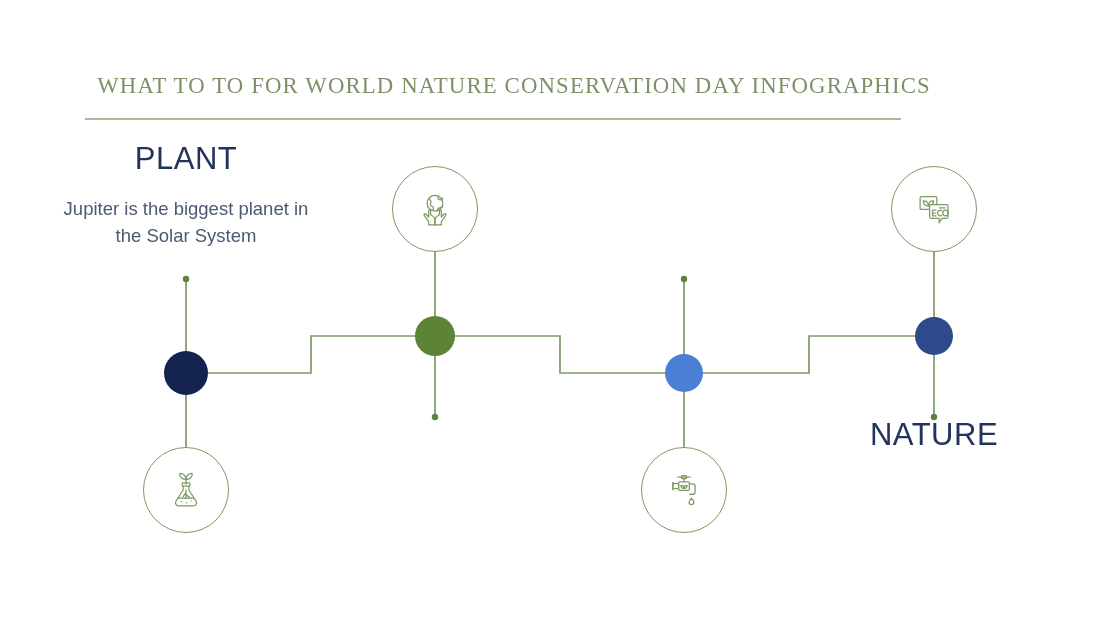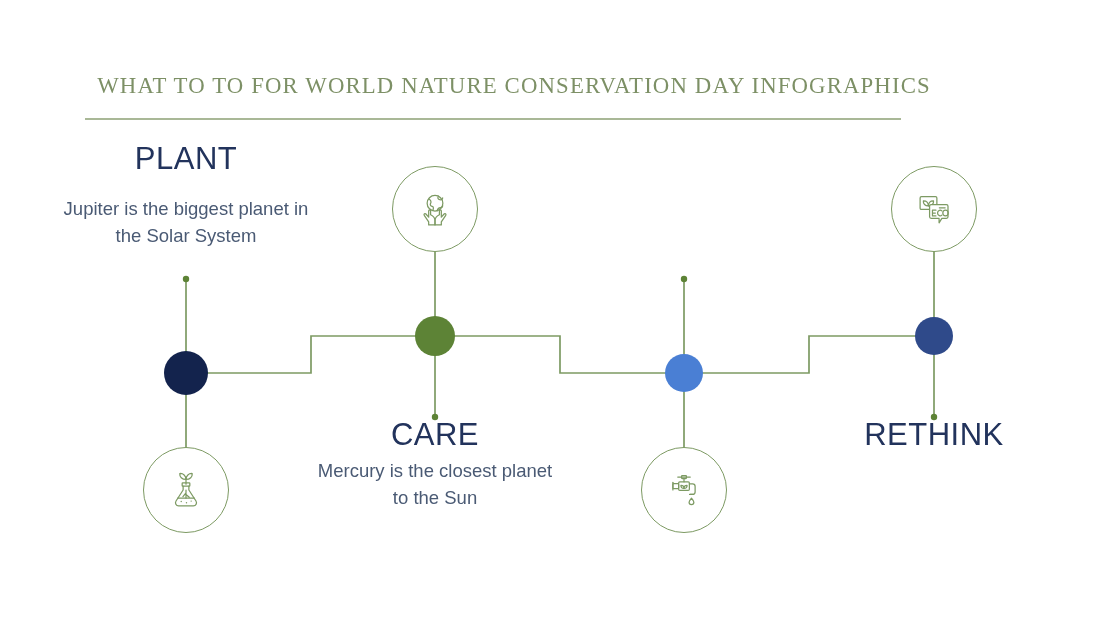--- a/index.html
+++ b/index.html
@@ -211,25 +211,21 @@
       <path d="M32.2 26 C31.5 25.3 30.5 25.1 29.6 25.4 C28.4 25.8 27.7 27 27.7 28.2 C27.7 29.4 28.4 30.6 29.6 31 C30.5 31.3 31.5 31.1 32.2 30.4"></path>
       <ellipse cx="36" cy="28.2" rx="2.8" ry="3"></ellipse>
     </svg>
   </div>
 
   <div class="block above" style="left:61px; top:142px;">
     <div class="heading">PLANT</div>
     <div class="body">Jupiter is the biggest planet in the Solar System</div>
   </div>
 
-  <div class="block below" style="left:310px; top:418px;">
-    <div class="heading">CARE</div>
-    <div class="body">Mercury is the closest planet to the Sun</div>
-  </div>
 
   <div class="block above" style="left:559px; top:143px;">
   </div>
 
   <div class="block below" style="left:809px; top:418px;">
-    <div class="heading">RETHINK</div>
+    <div class="heading">NATURE</div>
   </div>
 
 </div>
 
 </body></html>

